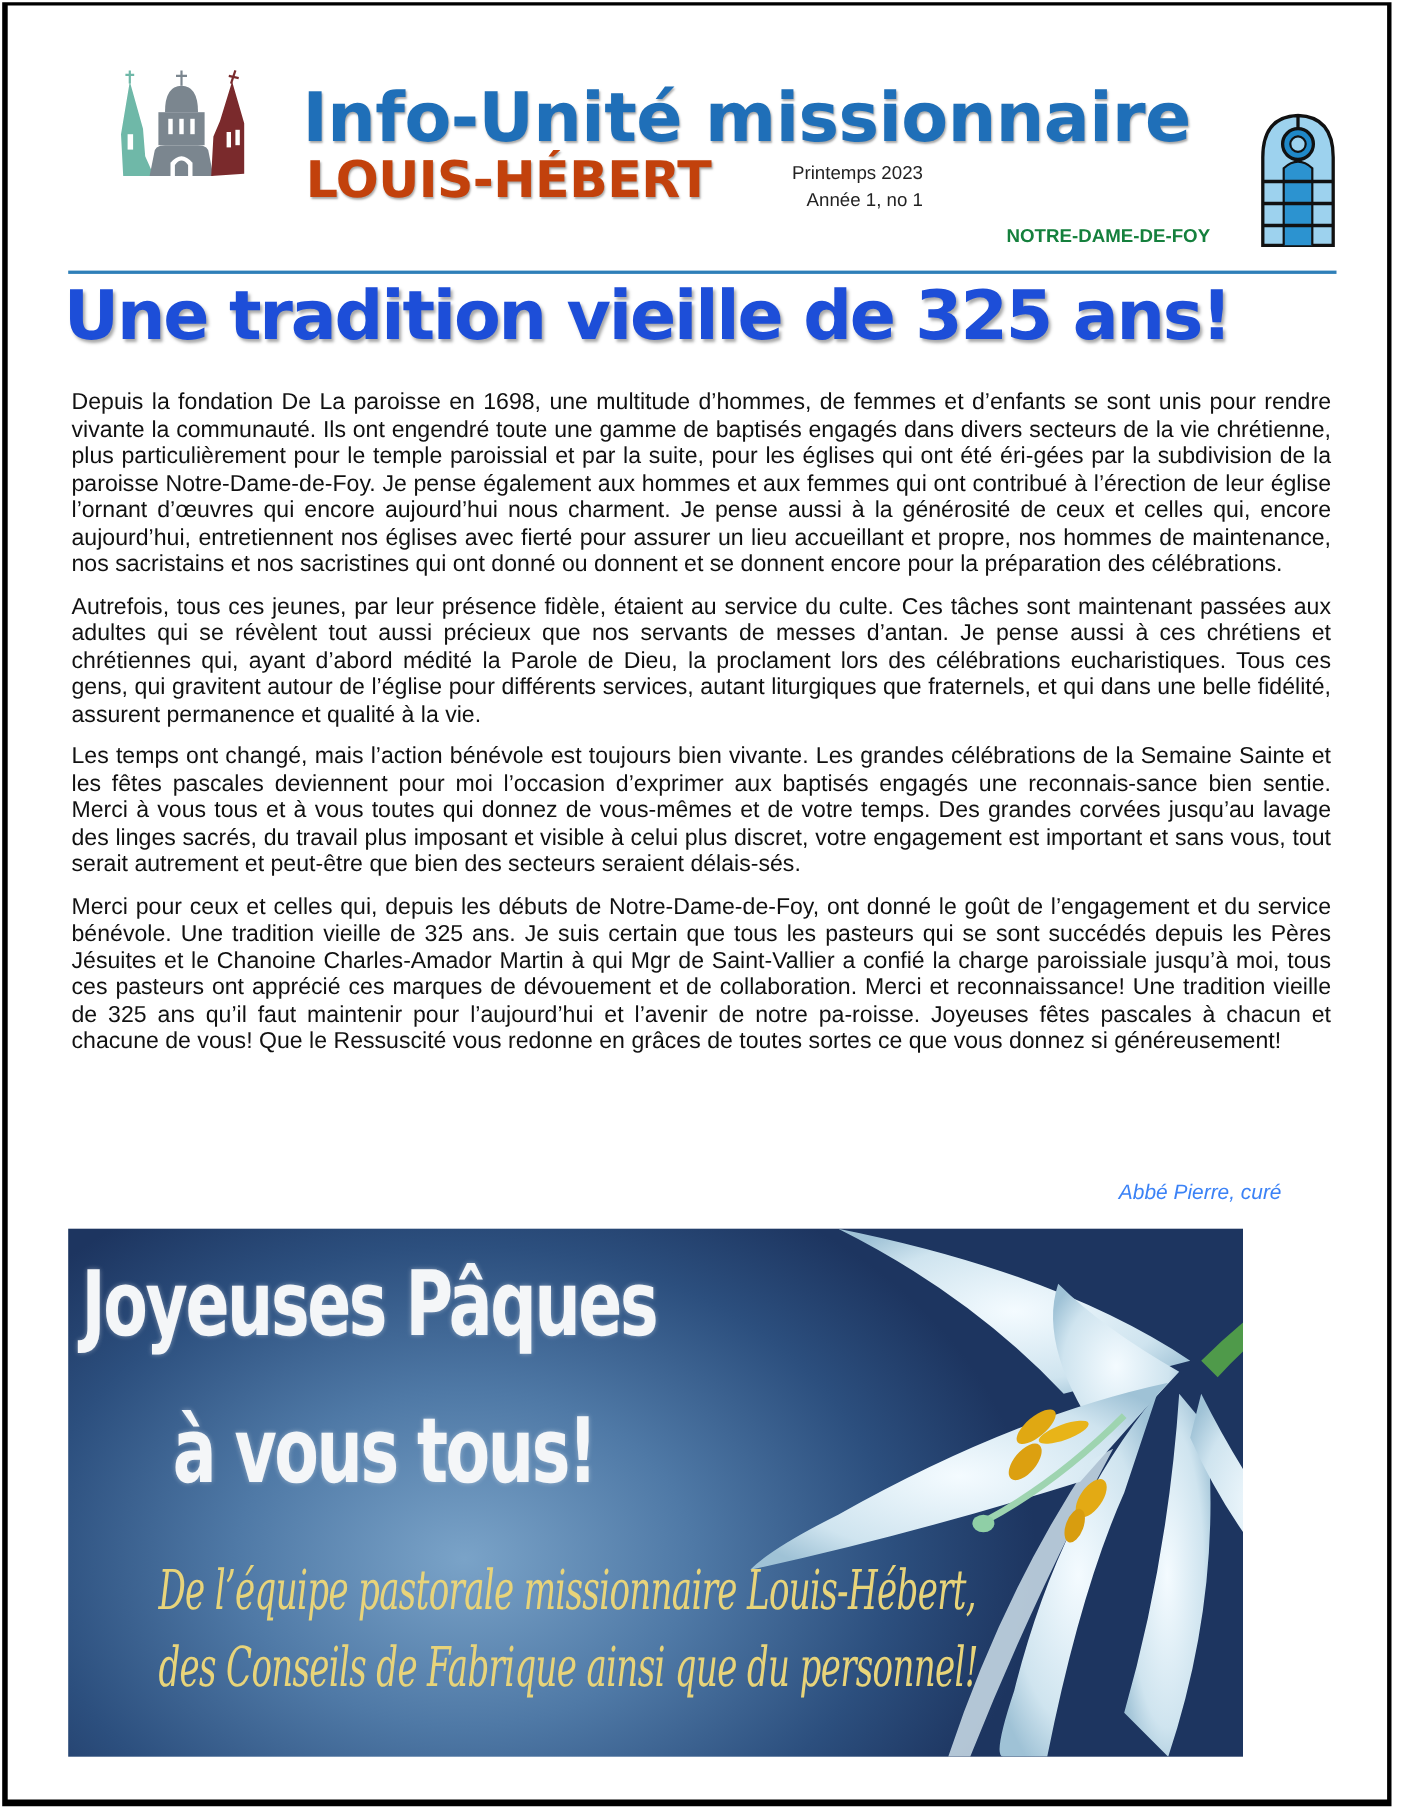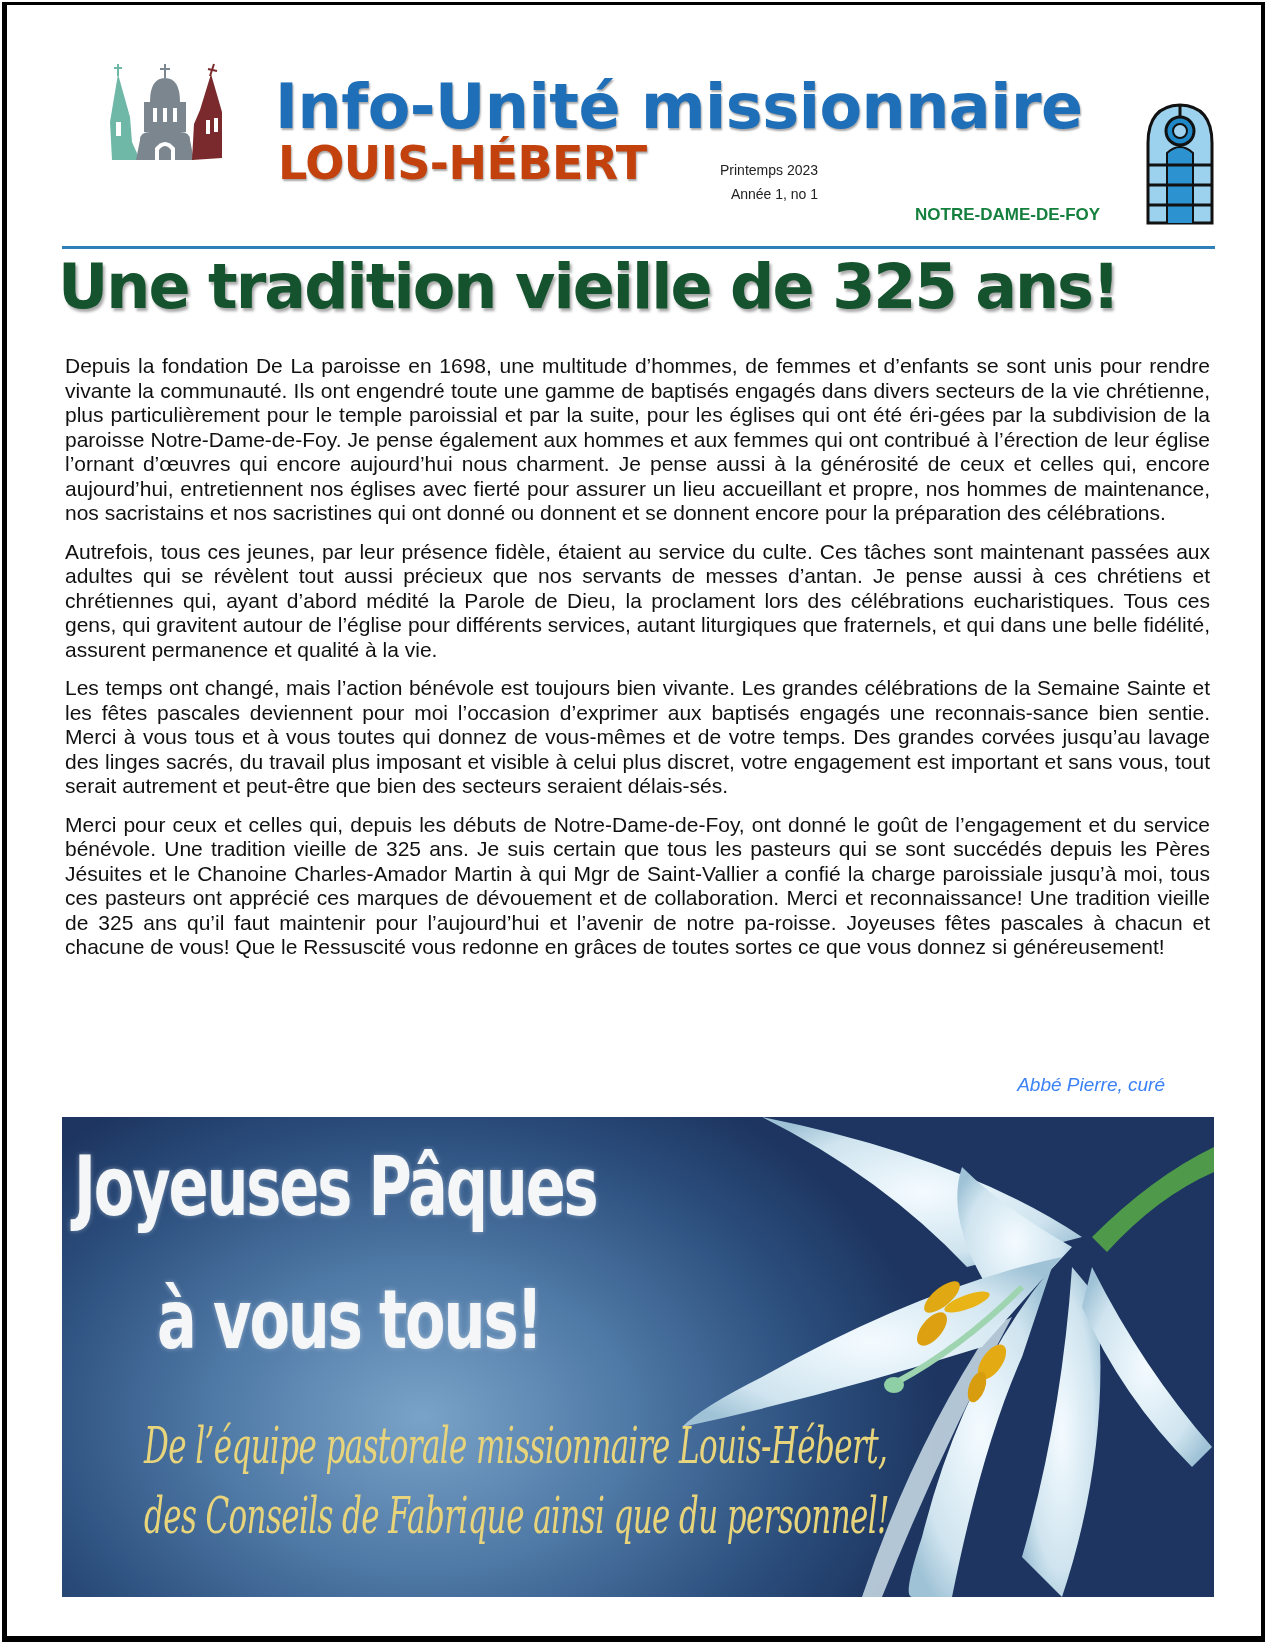--- a/index.html
+++ b/index.html
@@ -18,37 +18,37 @@
   .logo-text .l1 { font-size: 20px; font-weight: bold; padding-left: 40px; }
   .logo-text .l2 { font-size: 20px; font-weight: bold; letter-spacing: -0.5px; }
   .logo-text .l3 { font-size: 19px; font-weight: normal; }
   .title-1 { position: absolute; left: 275px; top: 70px; font-family: "DejaVu Sans", sans-serif;
     font-weight: bold; font-size: 62px; color: #1f6fb8; letter-spacing: -0.5px;
     text-shadow: 1px 2px 2px rgba(0,0,0,0.35); white-space: nowrap; }
   .title-2 { position: absolute; left: 278px; top: 136px; font-family: "DejaVu Sans", sans-serif;
     font-weight: bold; font-size: 46px; color: #c2410c; letter-spacing: -0.5px;
     text-shadow: 1px 2px 2px rgba(0,0,0,0.35); white-space: nowrap; }
   .issue { position: absolute; left: 720px; top: 146px; font-family: "Liberation Sans", sans-serif;
-    font-size: 14px; color: #222; line-height: 24px; text-align: right; margin-top: 12px; }
+    font-size: 17px; color: #222; line-height: 24px; text-align: right; }
   .parish { position: absolute; left: 915px; top: 205px; font-family: "Liberation Sans", sans-serif;
     font-size: 17px; font-weight: bold; color: #15803d; white-space: nowrap; }
   .window-icon { position: absolute; left: 1145px; top: 103px; }
   .rule { position: absolute; left: 62px; top: 246px; width: 1153px; height: 3px; background: #2f7fb8; }
   .headline { position: absolute; left: 58px; top: 250px; font-family: "DejaVu Sans", sans-serif;
-    font-weight: bold; font-size: 62px; color: #14532d; letter-spacing: -2px;
+    font-weight: bold; font-size: 62px; color: #1d4ed8; letter-spacing: -2px;
     text-shadow: 2px 3px 3px rgba(0,0,0,0.35); white-space: nowrap; }
   
   .body { position: absolute; left: 65px; top: 354px; width: 1145px;
     font-family: "Liberation Sans", sans-serif; font-size: 21px; line-height: 24.5px; color: #111;
     text-align: justify; }
   .body p { margin: 0 0 14px 0; }
   .signature { position: absolute; right: 110px; top: 1074px; font-family: "Liberation Sans", sans-serif;
     font-style: italic; font-size: 19px; color: #3b82f6; }
   
-  .banner { position: absolute; left: 62px; top: 1117px; width: 1152px; height: 480px; overflow: hidden;
+  .banner { position: absolute; left: 62px; top: 1117px; width: 1068px; height: 480px; overflow: hidden;
     background: radial-gradient(ellipse 520px 380px at 360px 300px, #7aa3c8 0%, #4f79a6 40%, #2c4f7e 75%, #1d3560 100%); }
   .banner svg.lily { position: absolute; left: 0; top: 0; }
   .banner-line1 { position: absolute; left: 12px; top: 22px; font-family: "DejaVu Sans", sans-serif;
     font-weight: bold; font-size: 82px; color: #f4f6f8; letter-spacing: -3px;
     transform: scaleX(0.72); transform-origin: left top; white-space: nowrap;
     text-shadow: 0 0 6px rgba(255,255,255,0.4); }
   .banner-line2 { position: absolute; left: 95px; top: 155px; font-family: "DejaVu Sans", sans-serif;
     font-weight: bold; font-size: 82px; color: #f4f6f8; letter-spacing: -3px;
     transform: scaleX(0.72); transform-origin: left top; white-space: nowrap;
     text-shadow: 0 0 6px rgba(255,255,255,0.4); }

